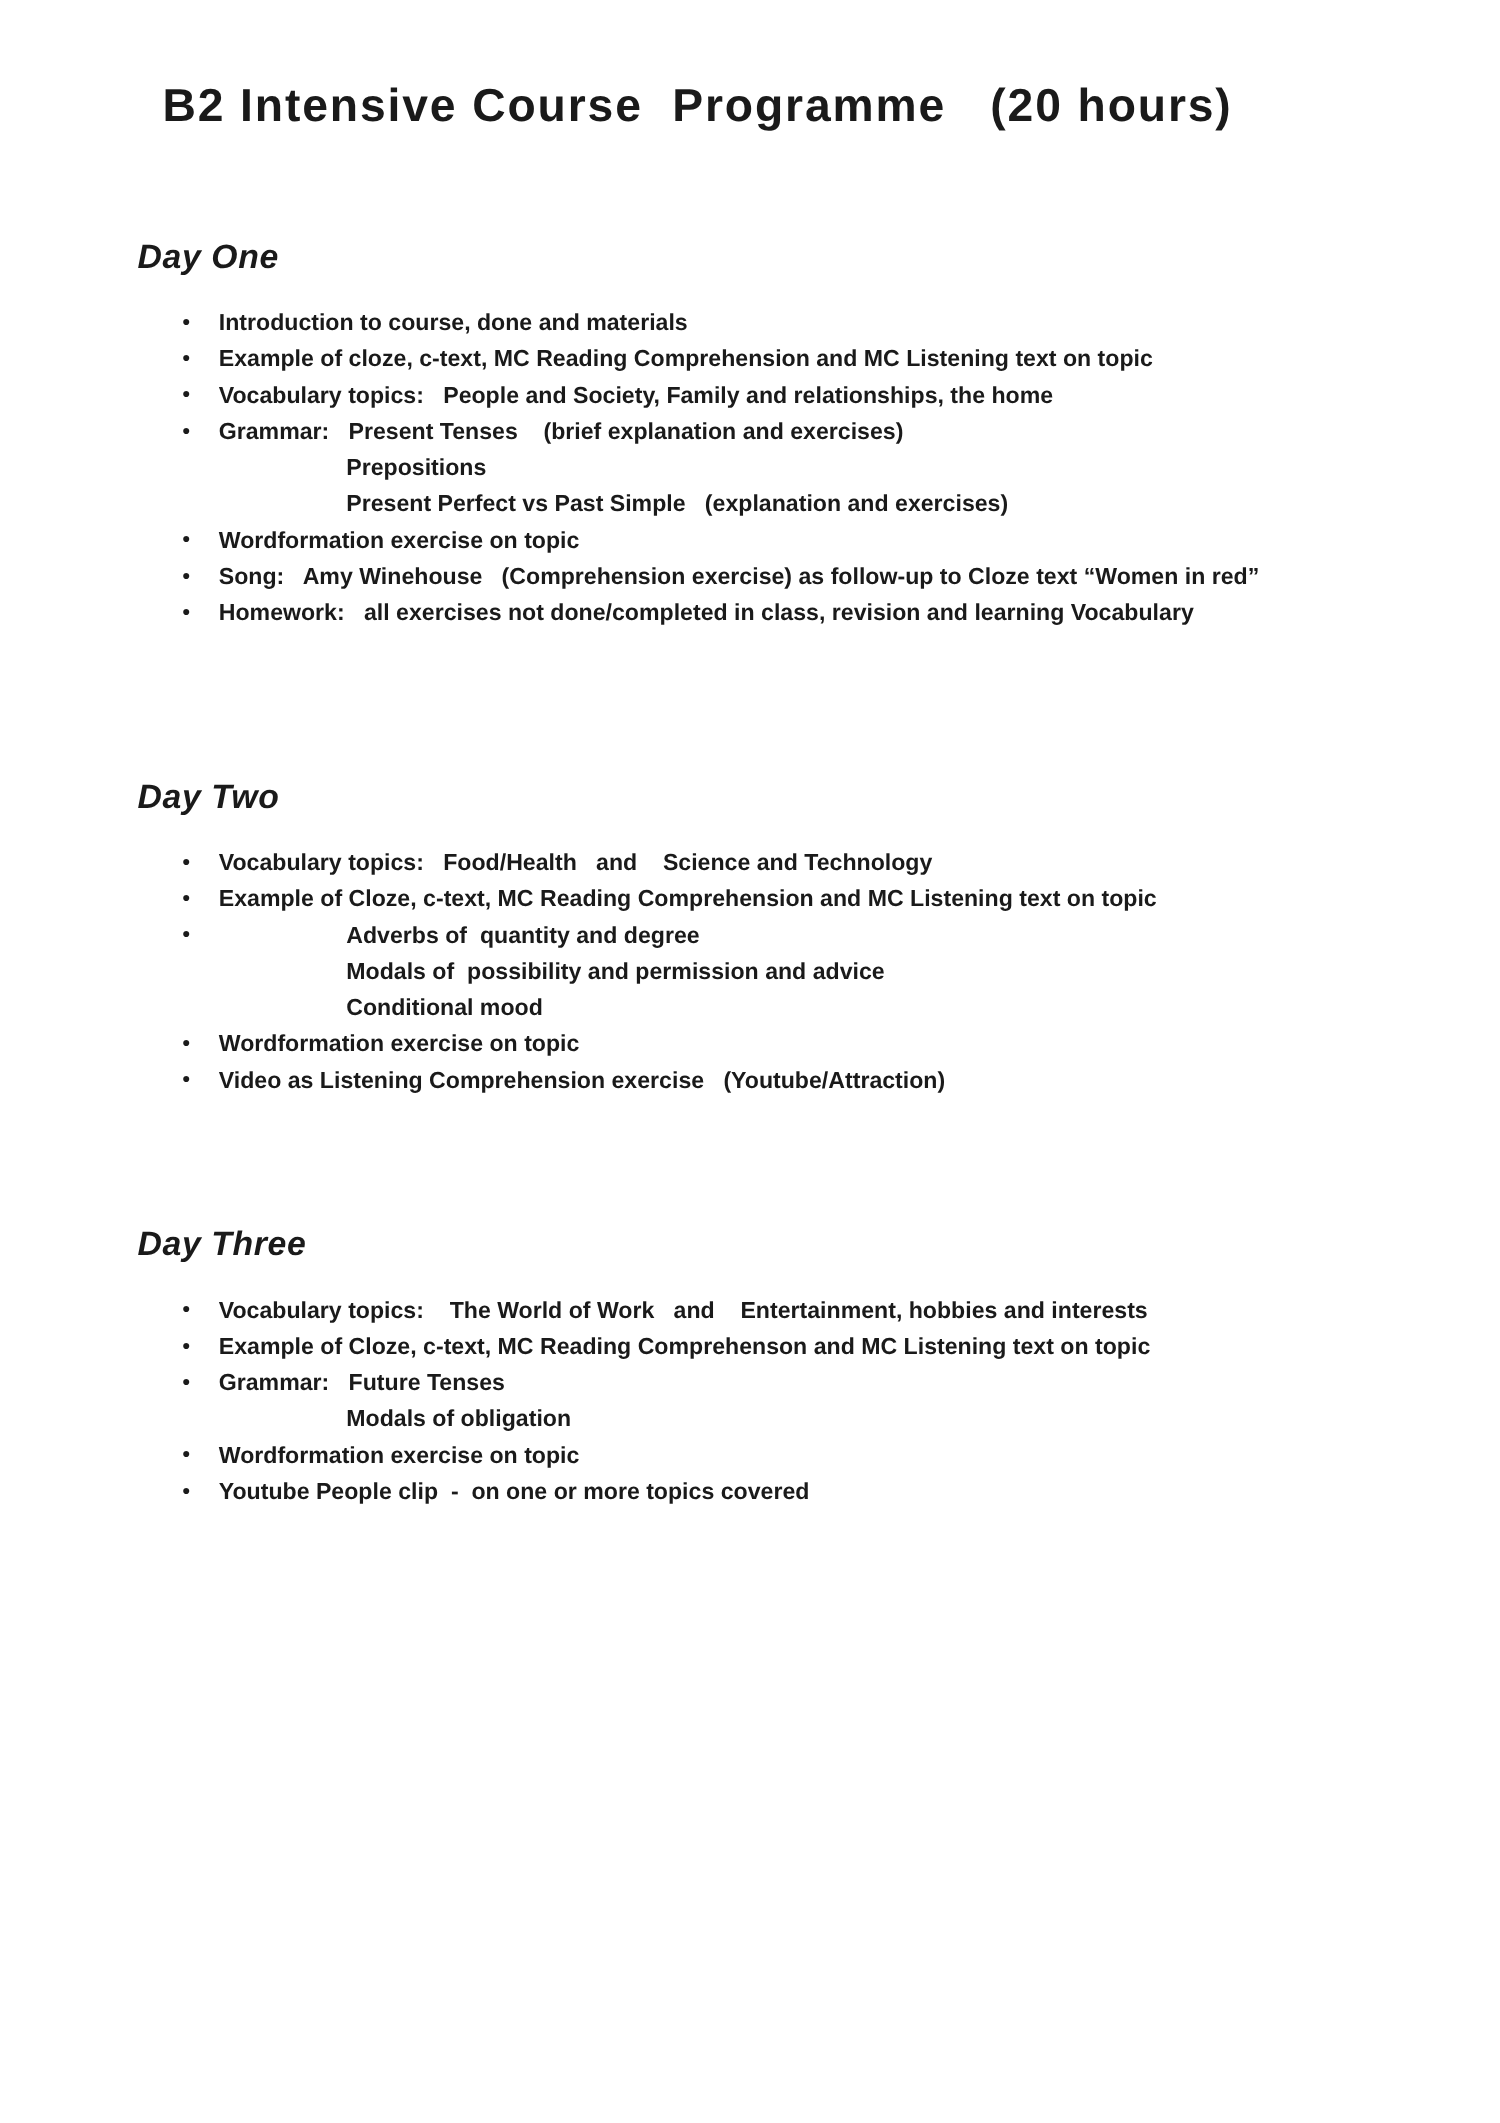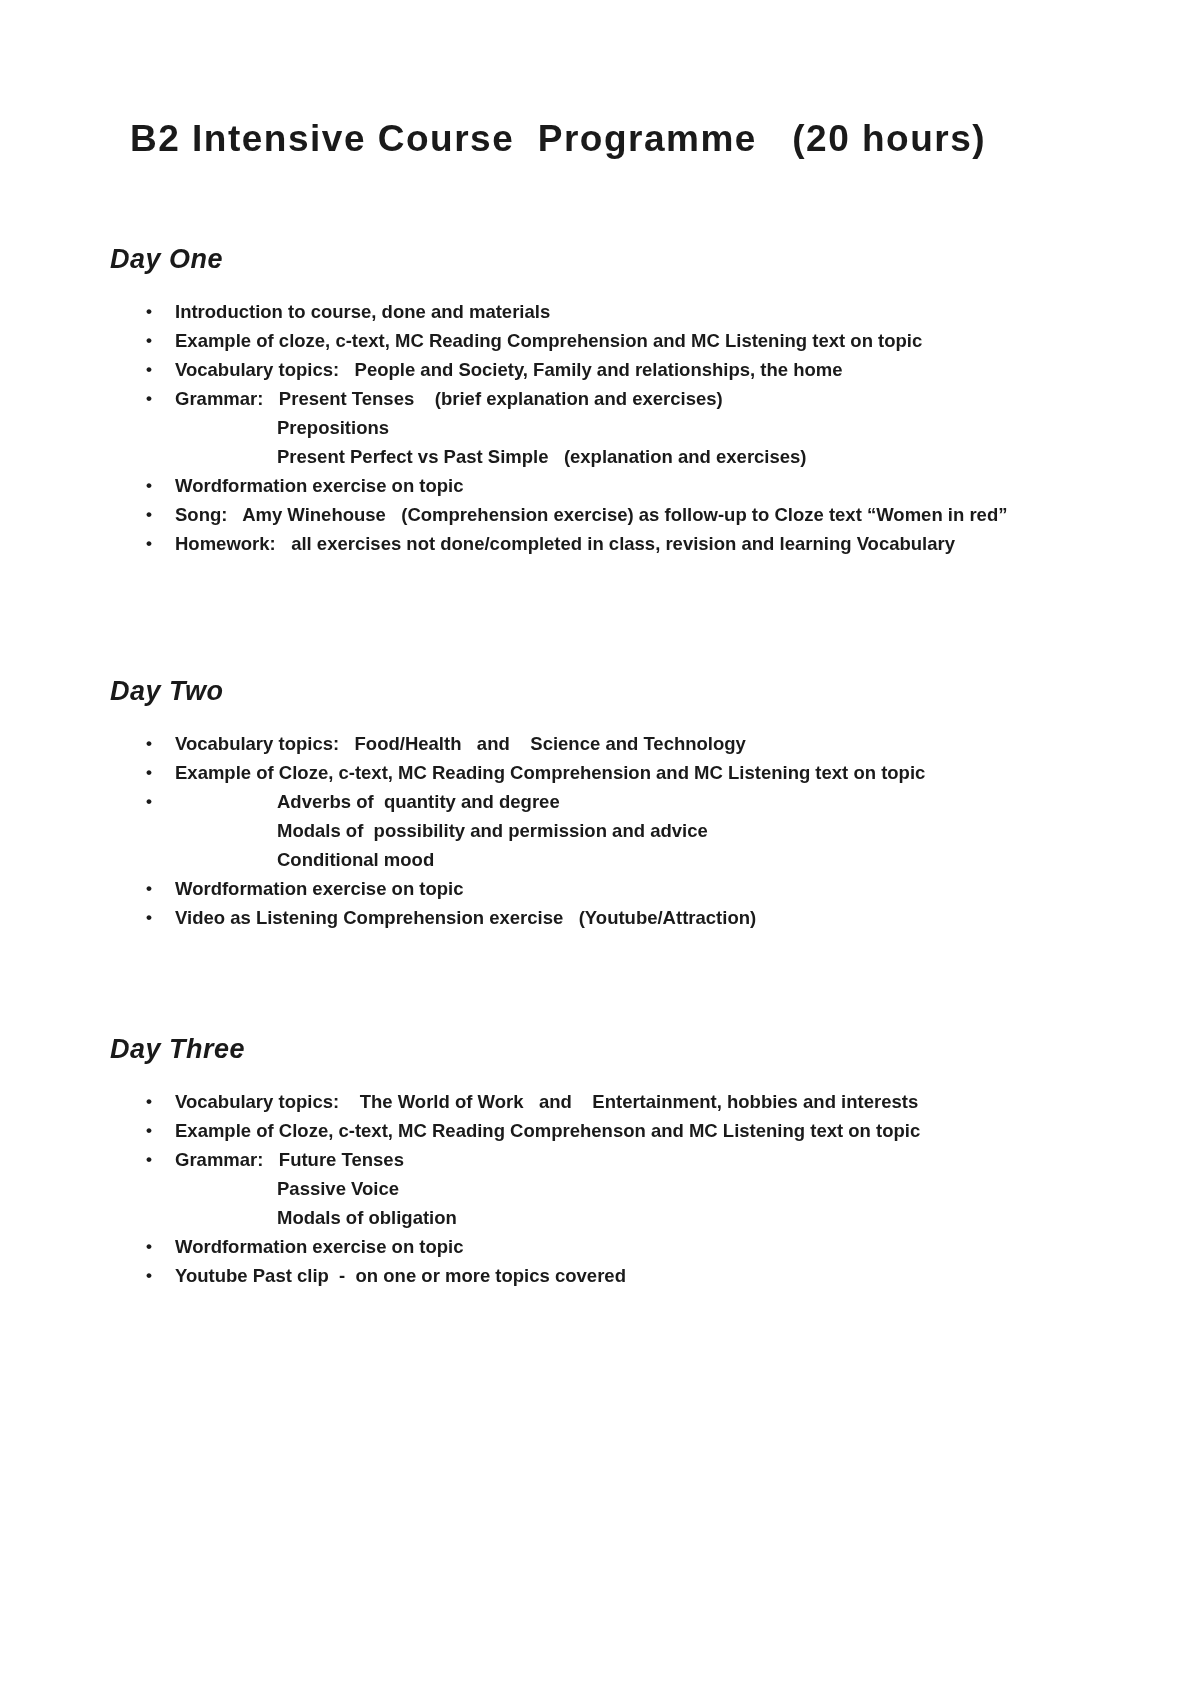--- a/index.html
+++ b/index.html
@@ -5,21 +5,21 @@
   * { box-sizing: border-box; }
   html, body {
     margin: 0;
     padding: 0;
     background: #ffffff;
   }
   .page {
     width: 1061px;
     min-height: 1698px;
     background: #ffffff;
-    padding: 118px 40px 60px 110px;
+    padding: 64px 40px 60px 110px;
     font-family: "Liberation Sans", sans-serif;
     color: #1a1a1a;
   }
   .title {
     font-size: 37px;
     font-weight: bold;
     letter-spacing: 1.5px;
     margin: 0 0 0 20px;
     white-space: pre-wrap;
   }
@@ -83,20 +83,19 @@
           <div class="item bullet"><span class="dot">•</span><span class="text">Wordformation exercise on topic</span></div>
           <div class="item bullet"><span class="dot">•</span><span class="text">Video as Listening Comprehension exercise   (Youtube/Attraction)</span></div>
         </div>
       </section>
       <section class="day-section">
         <h2 class="day-heading">Day Three</h2>
         <div class="items">
           <div class="item bullet"><span class="dot">•</span><span class="text">Vocabulary topics:    The World of Work   and    Entertainment, hobbies and interests</span></div>
           <div class="item bullet"><span class="dot">•</span><span class="text">Example of Cloze, c-text, MC Reading Comprehenson and MC Listening text on topic</span></div>
           <div class="item bullet"><span class="dot">•</span><span class="text">Grammar:   Future Tenses</span></div>
-          <div class="item cont"><span class="text">Passive Voice</span></div>
           <div class="item cont"><span class="text">Modals of obligation</span></div>
           <div class="item bullet"><span class="dot">•</span><span class="text">Wordformation exercise on topic</span></div>
-          <div class="item bullet"><span class="dot">•</span><span class="text">Youtube Past clip  -  on one or more topics covered</span></div>
+          <div class="item bullet"><span class="dot">•</span><span class="text">Youtube People clip  -  on one or more topics covered</span></div>
         </div>
       </section>
     </div>
 </div>
 
 </body></html>

